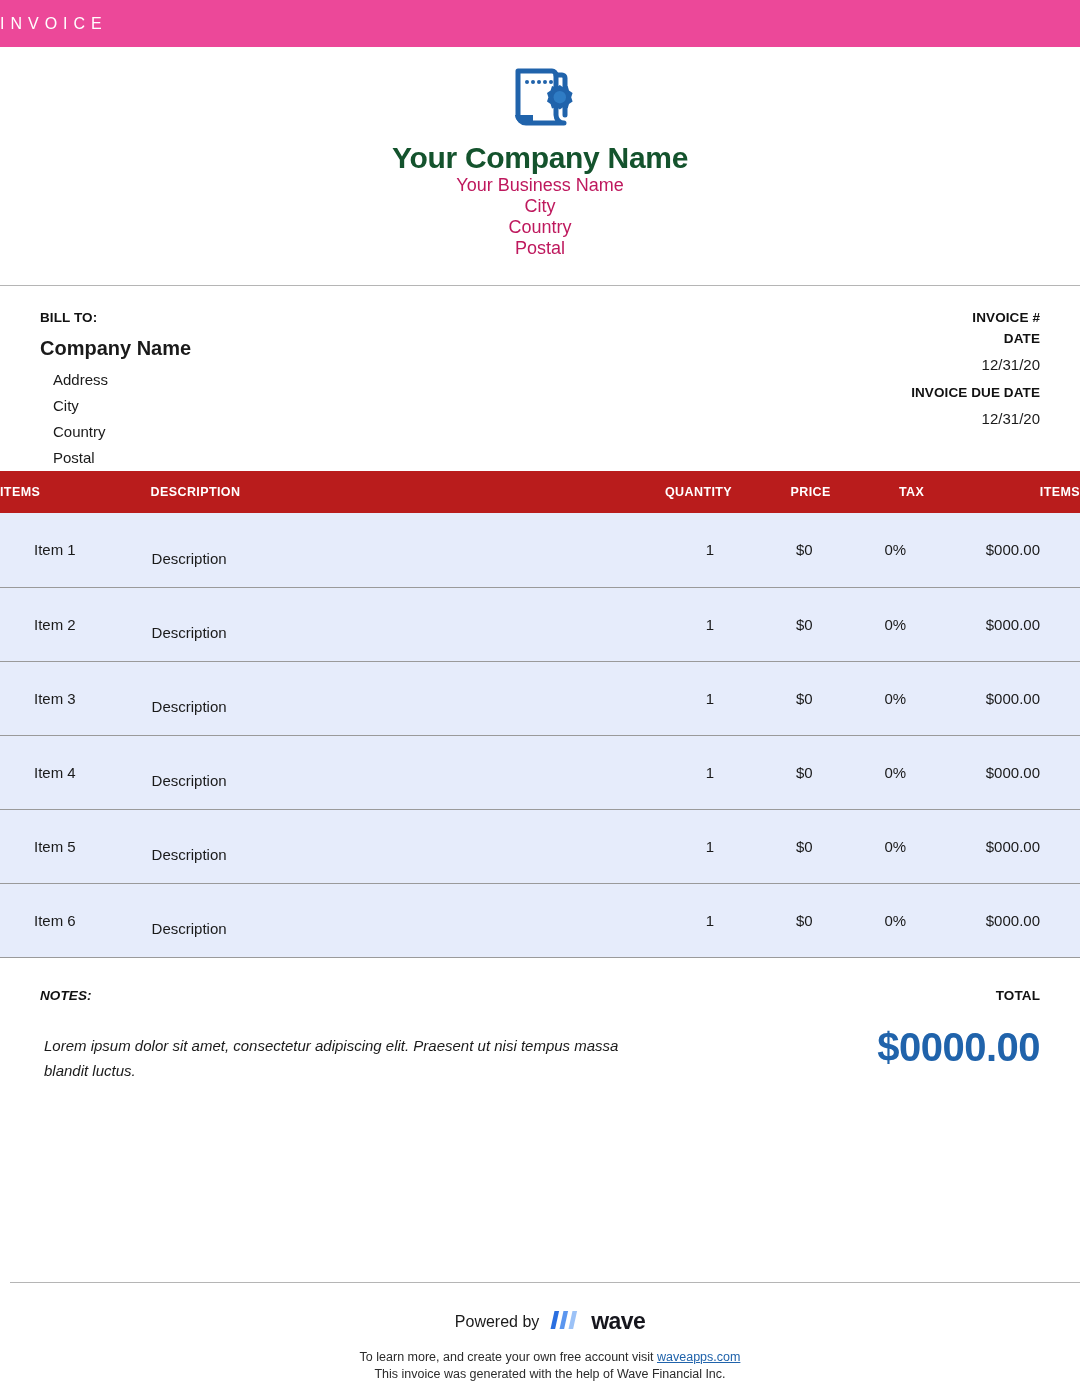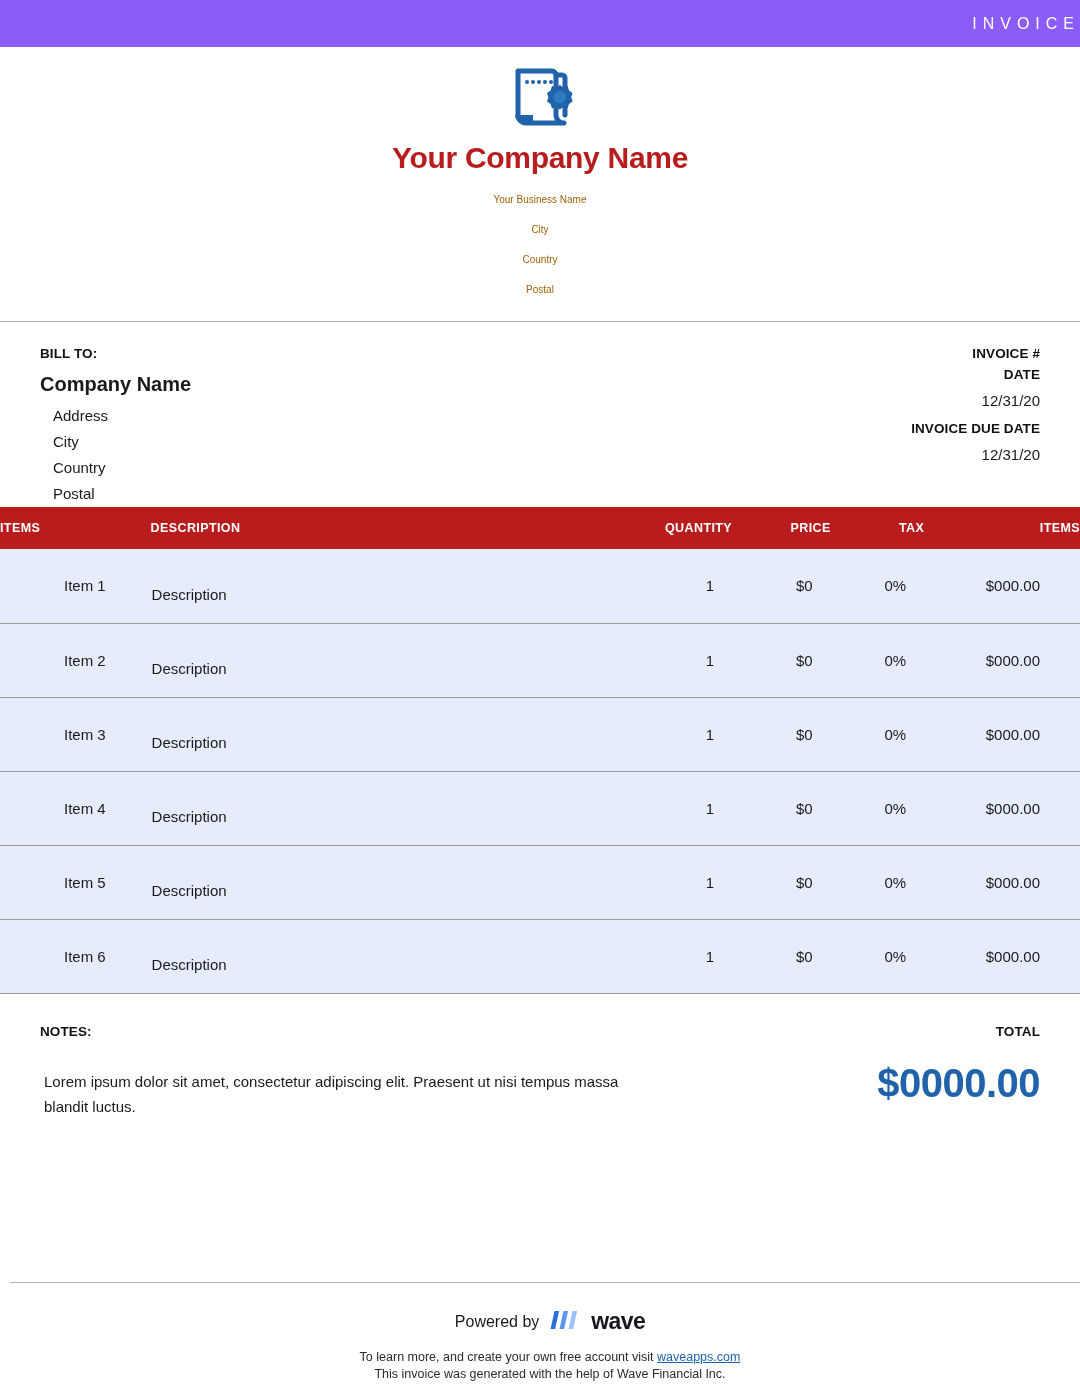--- a/index.html
+++ b/index.html
@@ -14,24 +14,24 @@
     background: #ffffff;
     font-family: "Liberation Sans", sans-serif;
     color: #1a1a1a;
     position: relative;
     overflow: hidden;
   }
 
   
   .topbar {
     height: 47px;
-    background: #8b5cf6;
+    background: #ec4899;
     display: flex;
     align-items: center;
-    justify-content: flex-end;
+    justify-content: flex-start;
   }
   .topbar-title {
     color: #ffffff;
     font-size: 16px;
     letter-spacing: 6px;
     font-weight: 400;
   }
 
   
   .company-header {
@@ -41,28 +41,27 @@
   }
   .logo-wrap {
     height: 68px;
     display: flex;
     align-items: center;
     justify-content: center;
   }
   .company-name {
     font-size: 30px;
     font-weight: bold;
-    color: #b91c1c;
+    color: #14532d;
     margin-top: 8px;
     letter-spacing: -0.3px;
   }
   .company-line {
-    font-size: 10px;
-    color: #a16207;
-    margin-top: 19px;
+    font-size: 18px;
+    color: #be185d;
   }
 
   
   .billto-block {
     padding: 24px 40px 0 40px;
     display: flex;
     justify-content: space-between;
     height: 185px;
   }
   .billto-left { width: 50%; }
@@ -116,34 +115,34 @@
   .items-table tbody tr {
     background: #e6ecfb;
     border-bottom: 1px solid #9a9a9a;
     height: 74px;
   }
   .items-table tbody td {
     font-size: 15px;
     color: #1a1a1a;
     vertical-align: middle;
   }
-  td.c-items  { padding-left: 64px; text-align: left; }
+  td.c-items  { padding-left: 34px; text-align: left; }
   td.c-desc   { text-align: left; vertical-align: top; padding-top: 18px; }
   td.c-qty    { text-align: right; padding-right: 18px; }
   td.c-price  { text-align: right; padding-right: 18px; }
   td.c-tax    { text-align: right; padding-right: 18px; }
   td.c-amount { text-align: right; padding-right: 40px; }
 
   
   .notes-total {
     padding: 30px 40px 0 40px;
     display: flex;
     justify-content: space-between;
   }
-  .notes-col { width: 60%; }
+  .notes-col { width: 60%; font-style: italic; }
   .total-col { width: 38%; text-align: right; }
   .notes-body {
     font-size: 15px;
     line-height: 25px;
     margin-top: 30px;
     padding-left: 4px;
   }
   .total-amount {
     font-size: 40px;
     font-weight: bold;

